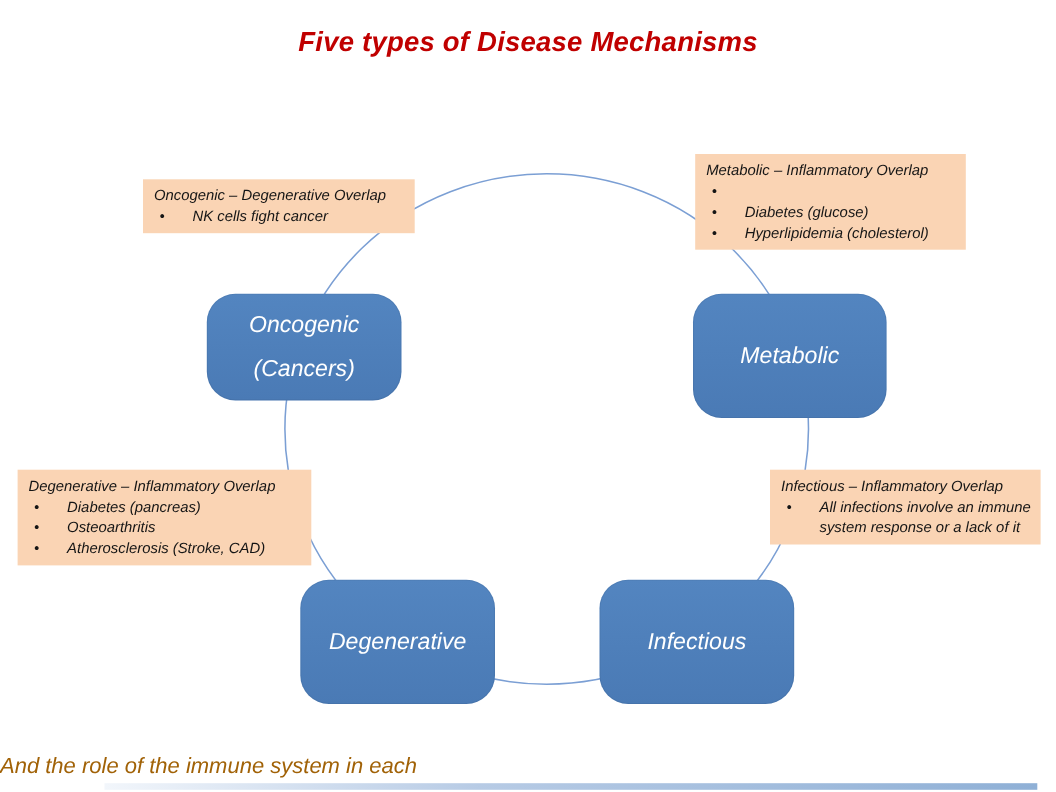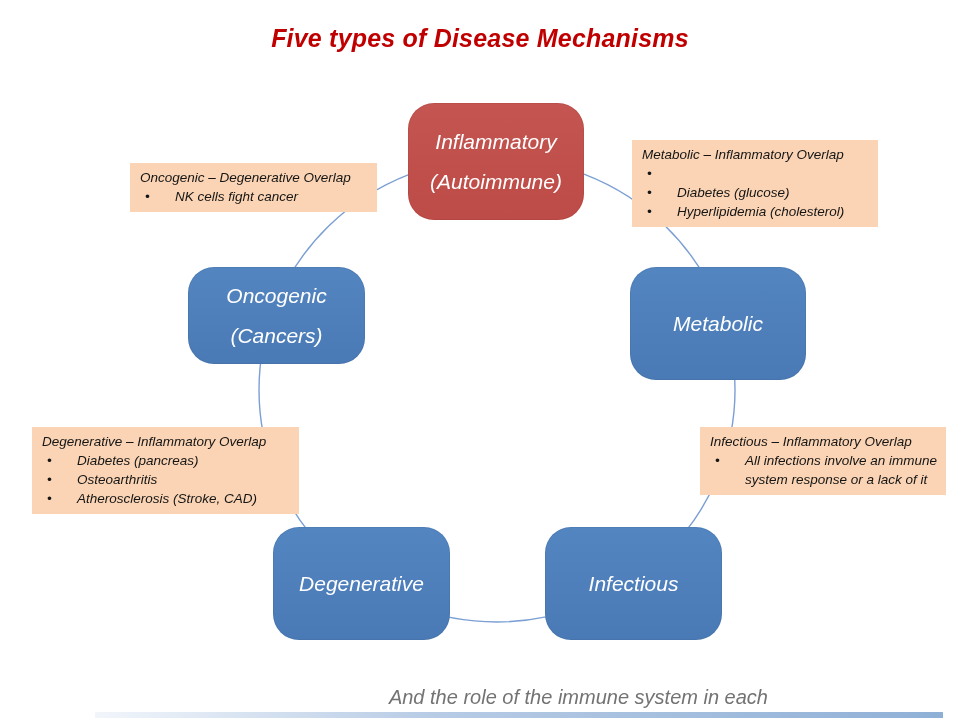--- a/index.html
+++ b/index.html
@@ -6,22 +6,22 @@
   .slide {
     position:relative; width:960px; height:720px; background:#ffffff; overflow:hidden;
     font-family:"Liberation Sans", sans-serif;
     font-style:italic;
   }
   .slide-title {
     position:absolute; top:24px; left:0; width:960px; text-align:center;
     font-size:25px; font-weight:bold; color:#c00000; letter-spacing:0.2px;
   }
   .slide-subtitle {
-    position:absolute; top:686px; left:0; width:768px; text-align:right;
-    font-size:20px; color:#737373;
+    position:absolute; top:686px; left:0; width:768px; text-align:left;
+    font-size:20px; color:#a16207;
   }
   .cycle-svg { position:absolute; left:0; top:0; width:960px; height:720px; z-index:0; }
   .node {
     position:absolute; z-index:3; border-radius:26px; color:#ffffff;
     display:flex; flex-direction:column; align-items:center; justify-content:center;
     gap:16px; font-size:21px; text-align:center;
     box-shadow:0 0 0 1px rgba(0,0,0,0.05) inset;
   }
   .node.red  { background:linear-gradient(180deg,#c45550 0%, #bd4b47 100%); }
   .node.blue { background:linear-gradient(180deg,#5385c0 0%, #4a7ab5 100%); }
@@ -66,21 +66,21 @@
     <div class="annot-bullet">
       <span class="dot">•</span>
       <span class="btxt">Diabetes (glucose)</span>
     </div>
     <div class="annot-bullet">
       <span class="dot">•</span>
       <span class="btxt">Hyperlipidemia (cholesterol)</span>
     </div>
   </div>
 
-  <div class="annot" style="left:16px; top:427px; width:267px;margin-left:16px;">
+  <div class="annot" style="left:16px; top:427px; width:267px;">
     <div class="annot-title">Degenerative – Inflammatory Overlap</div>
     <div class="annot-bullet">
       <span class="dot">•</span>
       <span class="btxt">Diabetes (pancreas)</span>
     </div>
     <div class="annot-bullet">
       <span class="dot">•</span>
       <span class="btxt">Osteoarthritis</span>
     </div>
     <div class="annot-bullet">
@@ -90,24 +90,20 @@
   </div>
 
   <div class="annot" style="left:700px; top:427px; width:246px;">
     <div class="annot-title">Infectious – Inflammatory  Overlap</div>
     <div class="annot-bullet">
       <span class="dot">•</span>
       <span class="btxt">All infections involve an immune  system response or a lack of it</span>
     </div>
   </div>
 
-  <div class="node red" style="left:408px; top:103px; width:176px; height:117px;">
-    <div class="node-line">Inflammatory</div>
-    <div class="node-line">(Autoimmune)</div>
-  </div>
 
   <div class="node blue" style="left:630px; top:267px; width:176px; height:113px;">
     <div class="node-line">Metabolic</div>
   </div>
 
   <div class="node blue" style="left:545px; top:527px; width:177px; height:113px;">
     <div class="node-line">Infectious</div>
   </div>
 
   <div class="node blue" style="left:273px; top:527px; width:177px; height:113px;">

